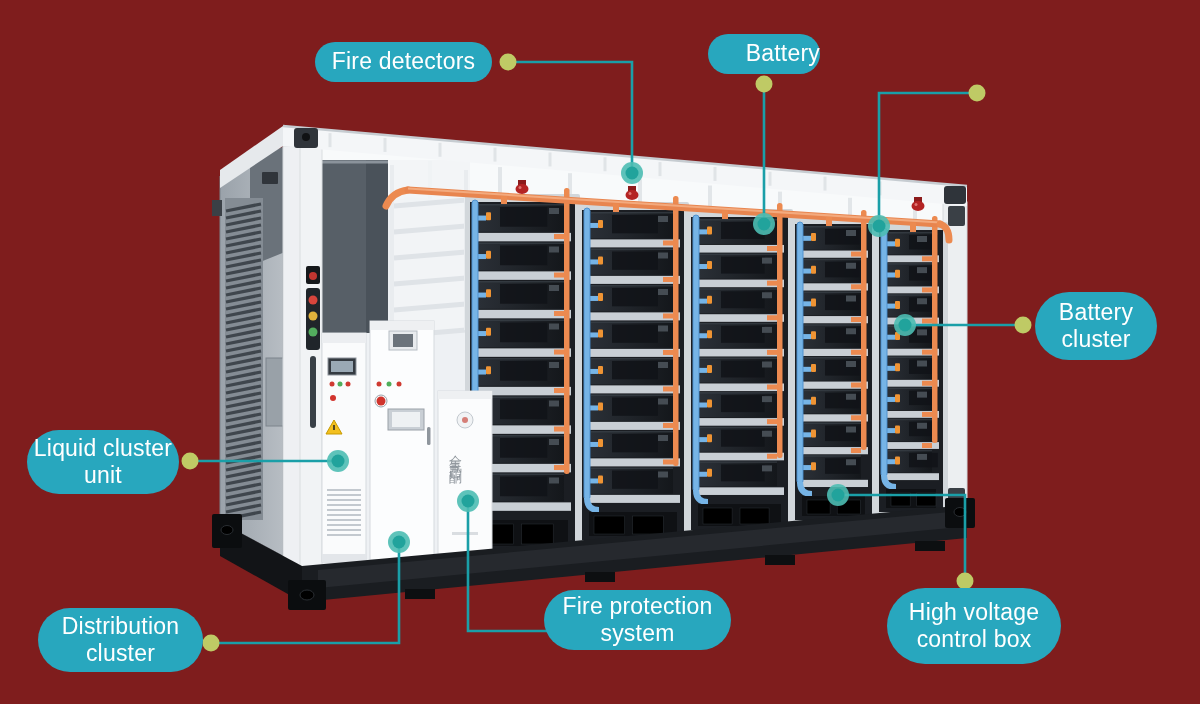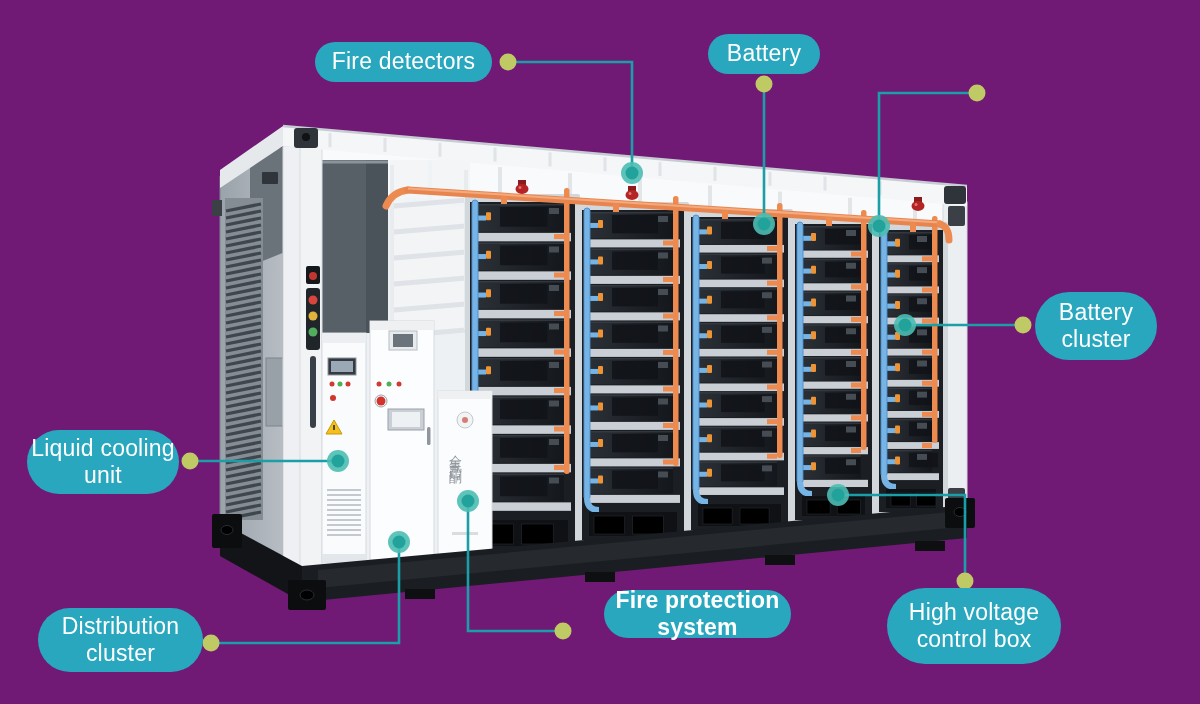--- a/index.html
+++ b/index.html
@@ -1,29 +1,29 @@
 <!DOCTYPE html>
 <html style="--label-bg: #28a7be; --label-text: #ffffff; --connector: #1a9fa8; --dot: #bfca65; --marker-outer: #4cbcb2; --marker-inner: #21a39c; --pipe-blue: #76b4e6; --pipe-orange: #ec8a50; --detector-red: #b42424; --module-dark: #16191d; --base-black: #1a1d21;"><head>
 <meta charset="utf-8">
 <style>
   html,body{margin:0;padding:0;background:#ffffff;}
-  #stage{position:relative;width:1200px;height:704px;background:#701a75;overflow:hidden;
+  #stage{position:relative;width:1200px;height:704px;background:#7f1d1d;overflow:hidden;
          font-family:"Liberation Sans",sans-serif;}
   #scene{position:absolute;left:0;top:0;}
   .pill{position:absolute;display:flex;align-items:center;justify-content:center;text-align:center;
         background:var(--label-bg,#28a7be);color:var(--label-text,#ffffff);
         font-size:23px;line-height:1.18;border-radius:50px;letter-spacing:.2px;
         font-family:"Liberation Sans",sans-serif;}
   #lb-fire-detectors{left:315px;top:42px;width:177px;height:40px;}
-  #lb-battery{left:708px;top:34px;width:112px;height:40px;}
+  #lb-battery{left:708px;top:34px;width:112px;height:40px;justify-content:flex-end;}
   #lb-liquid-cooling-pipeline{left:987px;top:56px;width:186px;height:68px;}
   #lb-battery-cluster{left:1035px;top:292px;width:122px;height:68px;}
   #lb-liquid-cooling-unit{left:27px;top:430px;width:152px;height:64px;}
   #lb-distribution-cabinet{left:38px;top:608px;width:165px;height:64px;}
-  #lb-fire-protection-system{left:604px;top:590px;width:187px;height:48px;font-weight:bold;}
+  #lb-fire-protection-system{left:544px;top:590px;width:187px;height:60px;}
   #lb-high-voltage-control-box{left:887px;top:588px;width:174px;height:76px;}
   #fc-text{position:absolute;left:448px;top:444px;width:16px;height:92px;
            writing-mode:vertical-rl;font-size:13px;letter-spacing:6px;color:#8d949b;
            font-family:"DejaVu Sans",sans-serif;}
 </style>
 </head>
 <body>
 
 <div id="stage">
   <svg id="scene" width="1200" height="704" viewBox="0 0 1200 704">
@@ -655,21 +655,21 @@
   <div class="pill" id="lb-fire-detectors">
     <span>Fire detectors</span>
     </div>
   <div class="pill" id="lb-battery">
     <span>Battery</span>
     </div>
   <div class="pill" id="lb-battery-cluster">
     <span>Battery cluster</span>
     </div>
   <div class="pill" id="lb-liquid-cooling-unit">
-    <span>Liquid cooling unit</span>
+    <span>Liquid cluster unit</span>
     </div>
   <div class="pill" id="lb-distribution-cabinet">
     <span>Distribution cluster</span>
     </div>
   <div class="pill" id="lb-fire-protection-system">
     <span>Fire protection system</span>
     </div>
   <div class="pill" id="lb-high-voltage-control-box">
     <span>High voltage control box</span>
     </div>

